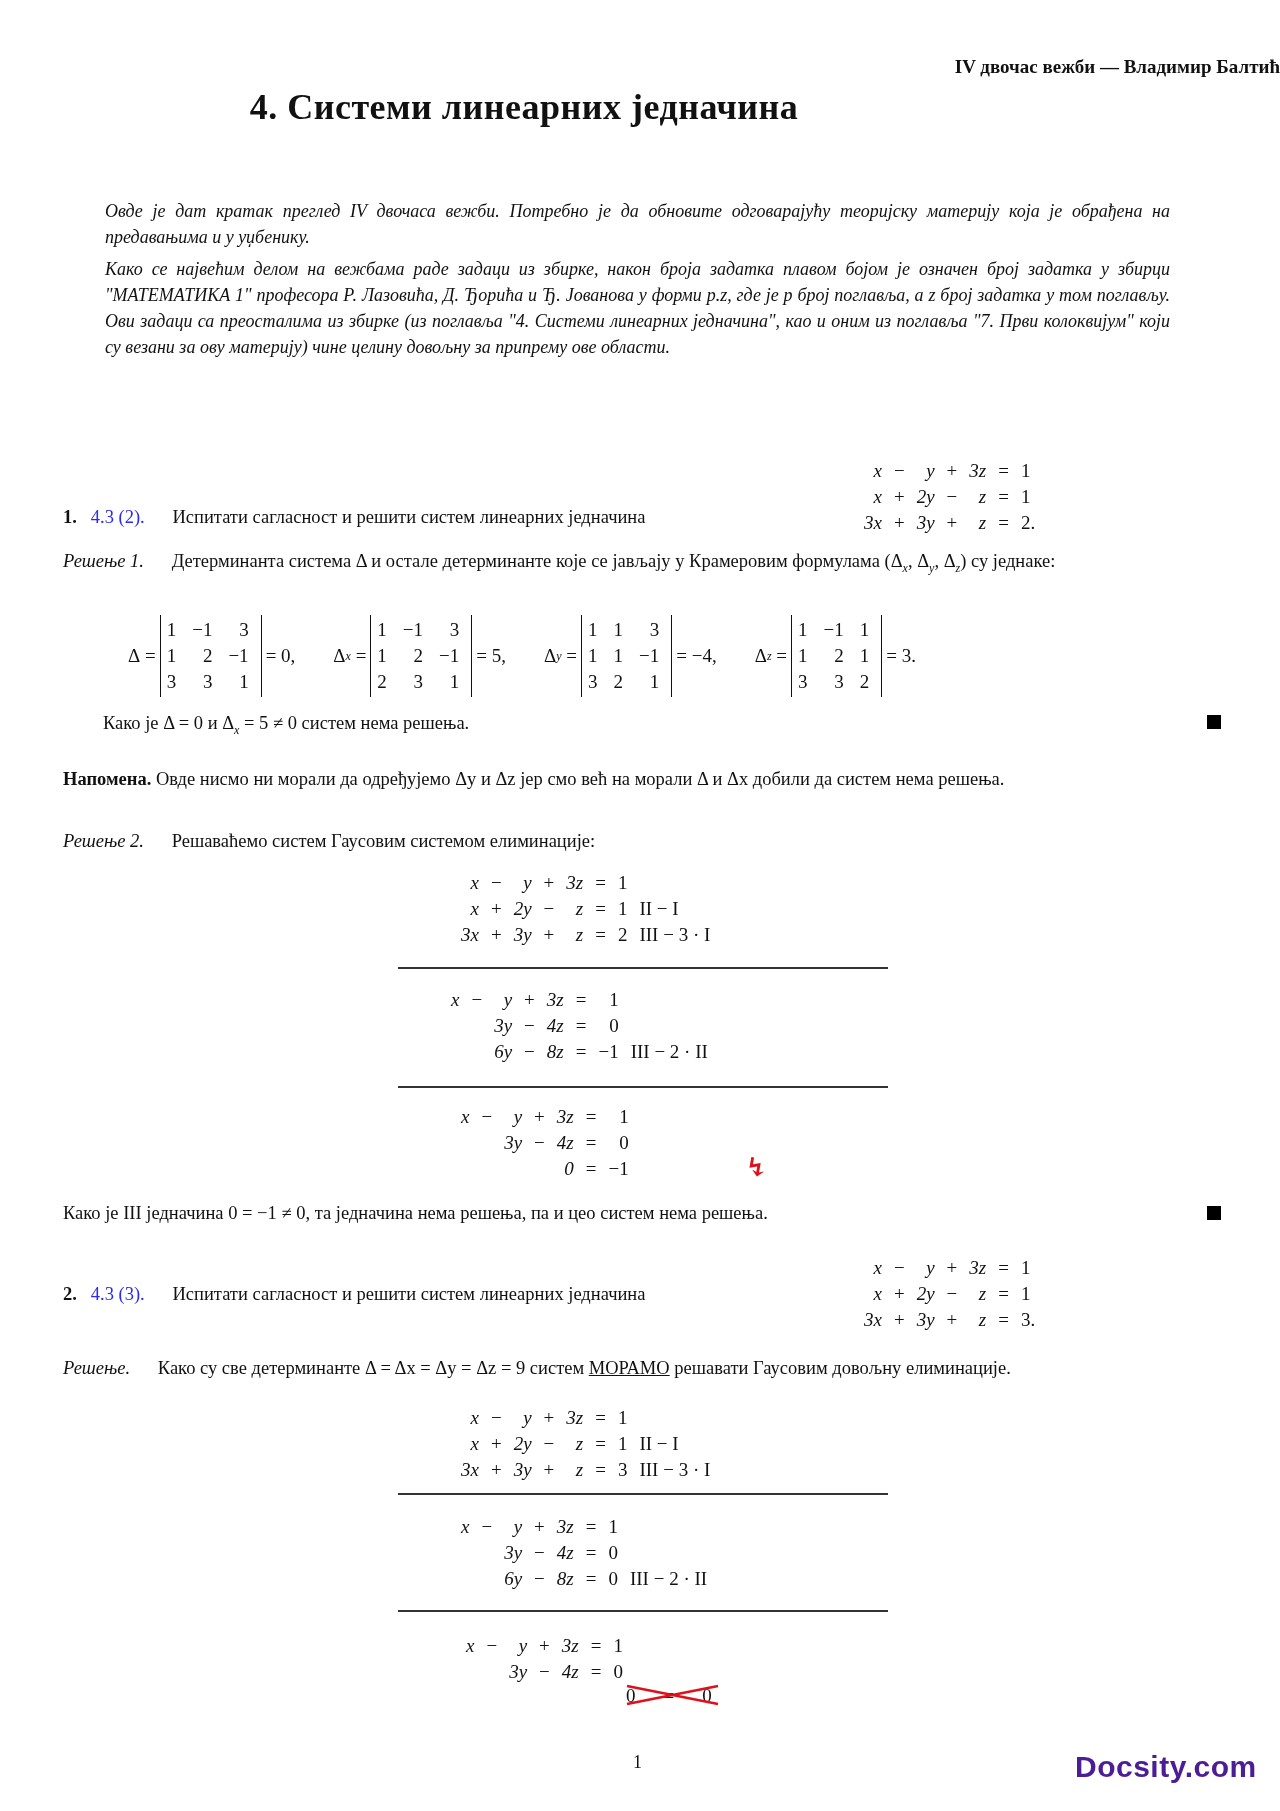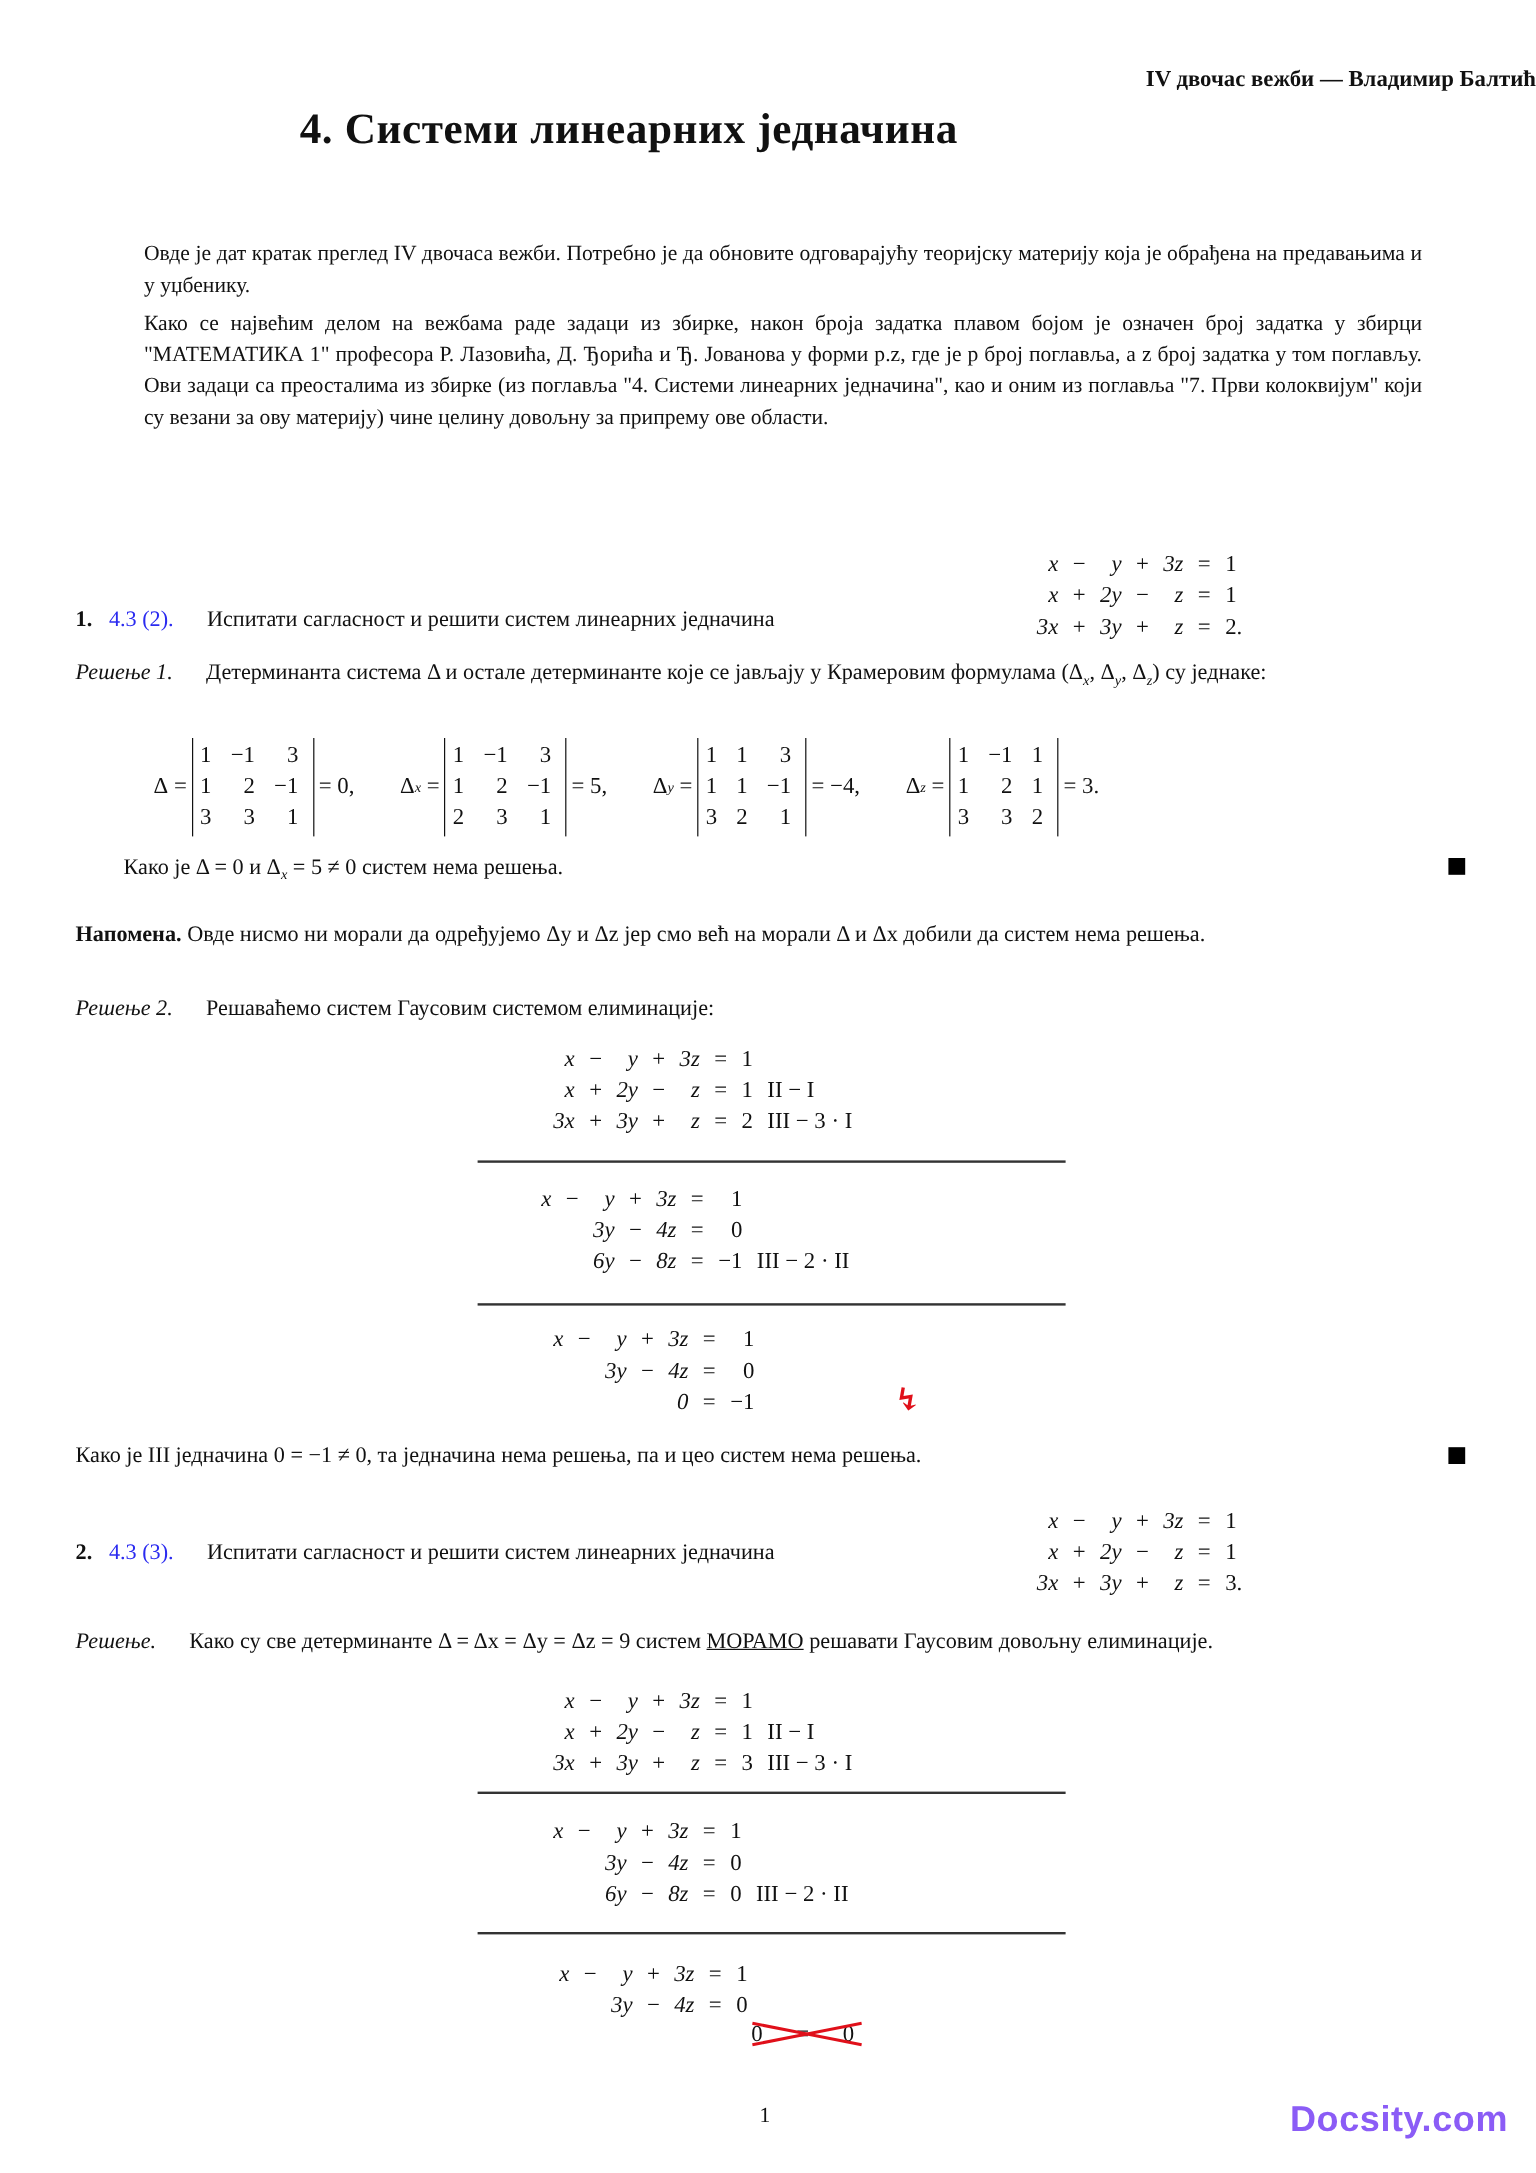--- a/index.html
+++ b/index.html
@@ -2,39 +2,39 @@
 <html><head>
 <meta charset="utf-8">
 <style>
   html, body { margin:0; padding:0; background:#ffffff; }
   body { width:1280px; height:1811px; position:relative; overflow:hidden;
          font-family:"DejaVu Serif","Liberation Serif",serif; color:#111; }
   .abs { position:absolute; }
   .serif { font-family:"Liberation Serif","DejaVu Serif",serif; }
   .header-line { left:0; width:1280px; top:56px; text-align:right; font-size:19px; font-weight:bold; }
   .title { left:0; width:1048px; top:86px; text-align:center; font-size:36px; font-weight:bold; letter-spacing:0.5px; }
-  .abstract { left:120px; width:1065px; font-size:18px; line-height:26px; text-align:justify; }
+  .abstract { left:105px; width:1065px; font-style:italic; font-size:18px; line-height:26px; text-align:justify; }
   .body-text { left:63px; width:1167px; font-size:18.5px; line-height:26px; text-align:justify; }
   .it { font-style:italic; }
   .bold { font-weight:bold; }
   .blue { color:#2b2bf0; }
   .qed { width:14px; height:14px; background:#000; }
   .eq { font-size:19px; }
   .eq table { border-collapse:collapse; }
   .eq td { padding:0 6px; height:26px; text-align:right; white-space:nowrap; }
   .eq td.l { text-align:left; }
   .eq td.var { font-style:italic; }
   .hr { height:2px; background:#333; }
   .det { display:flex; align-items:center; font-size:19px; }
   .det .mat { border-left:1.5px solid #111; border-right:1.5px solid #111; padding:2px 4px; margin:0 4px; }
   .det table { border-collapse:collapse; }
   .det td { padding:0 8px; height:26px; text-align:right; }
   .det td:first-child { padding-left:2px; text-align:left; }
   .red { color:#e0101a; }
-  .docsity { font-family:"Liberation Sans","DejaVu Sans",sans-serif; font-weight:bold; font-size:30px; color:#8b5cf6; letter-spacing:0.5px; }
+  .docsity { font-family:"Liberation Sans","DejaVu Sans",sans-serif; font-weight:bold; font-size:30px; color:#4c1d95; letter-spacing:0.5px; }
   .underline { text-decoration:underline; }
   sub { font-size:12px; font-style:italic; }
 </style>
 </head>
 <body>
 
 <div class="abs header-line serif">IV двочас вежби — Владимир Балтић</div>
 <div class="abs title serif">4. Системи линеарних једначина</div>
 
 <div class="abs abstract serif" style="top:198px;">Овде је дат кратак преглед IV двочаса вежби. Потребно је да обновите одговарајућу теоријску материју која је обрађена на предавањима и у уџбенику.</div>

